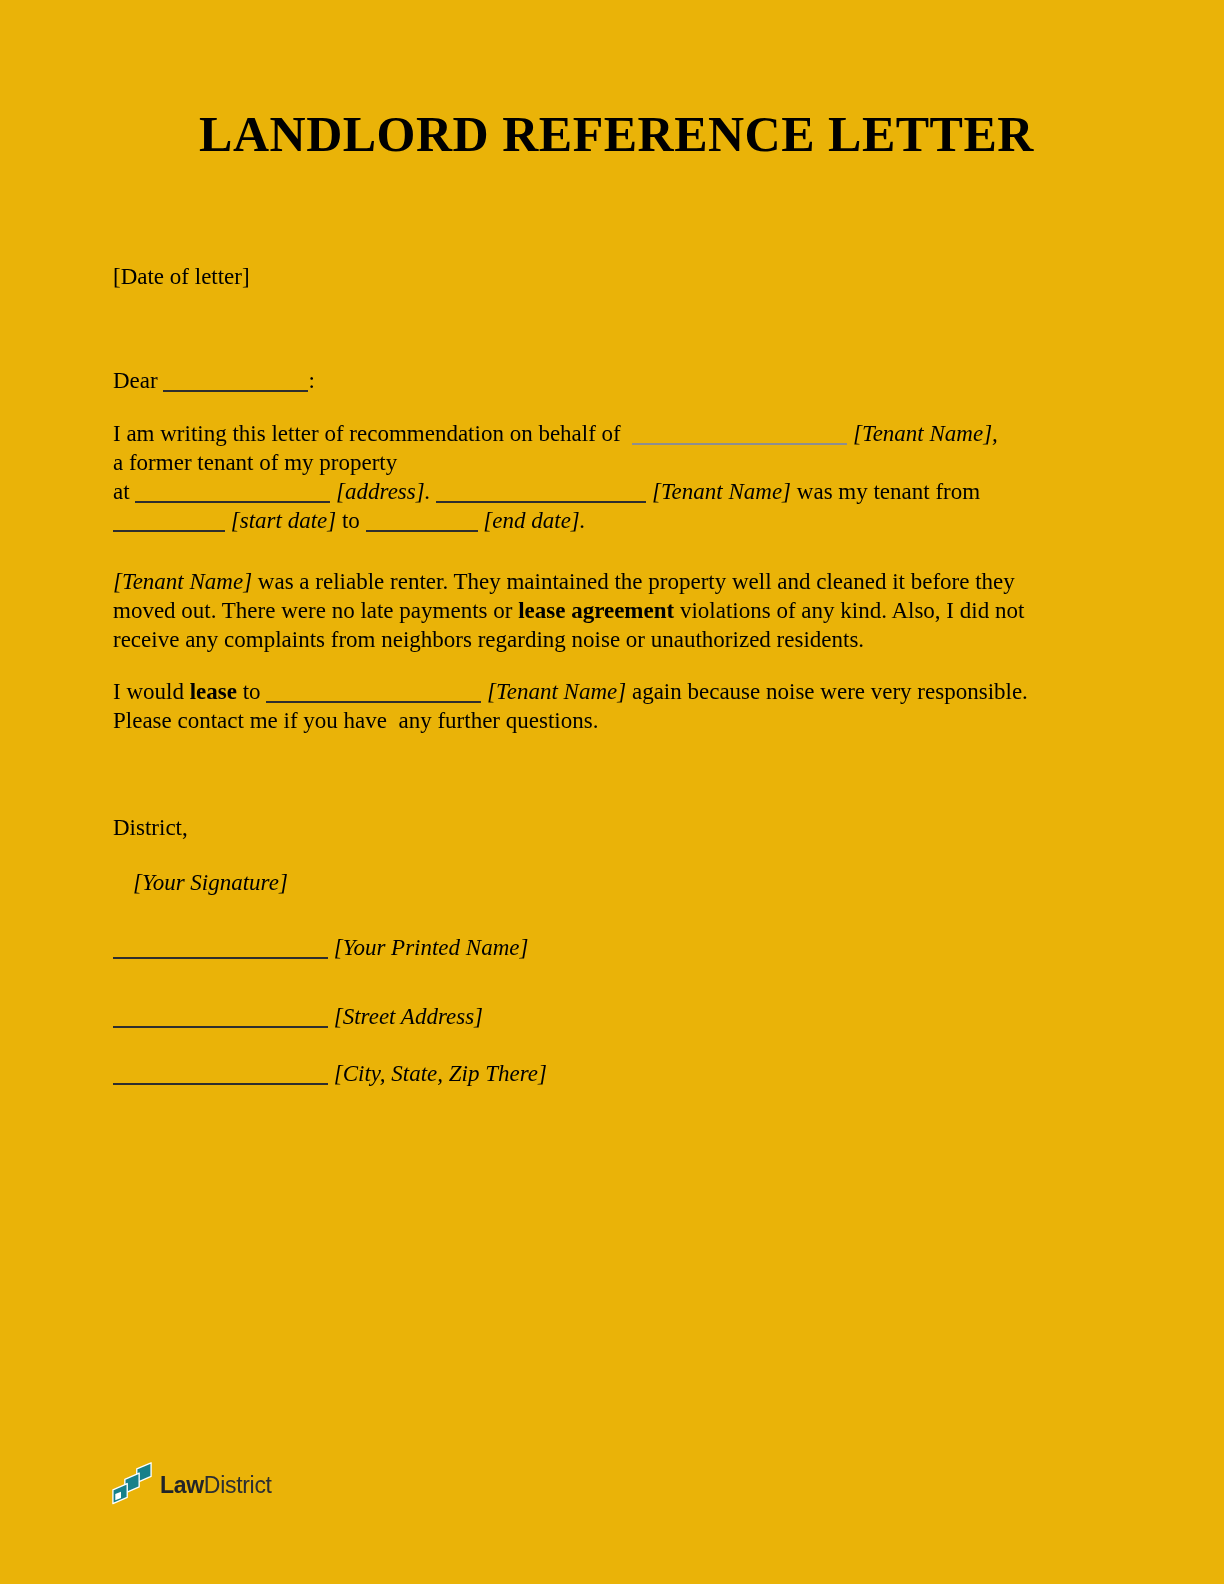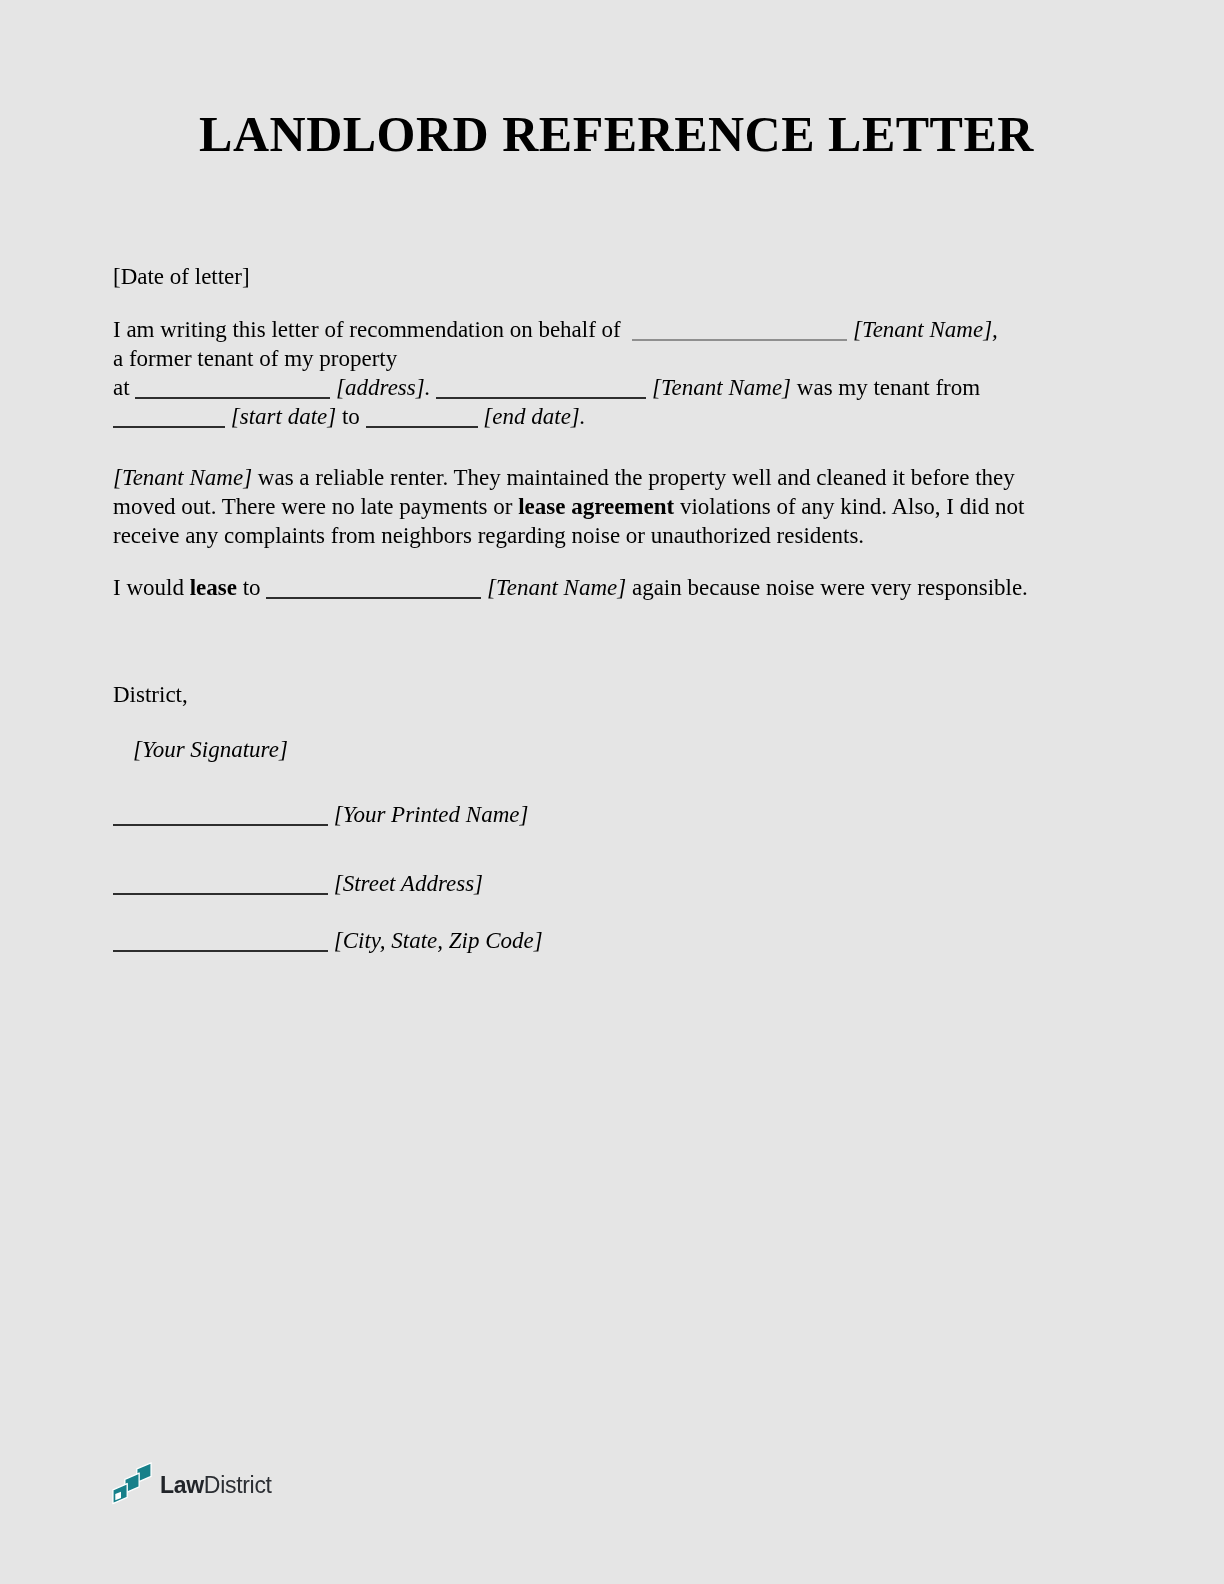--- a/index.html
+++ b/index.html
@@ -1,20 +1,20 @@
 <!DOCTYPE html>
 <html><head>
 <meta charset="utf-8">
 <style>
   html, body { margin: 0; padding: 0; background: #ffffff; }
   .page {
     position: relative;
     width: 1224px;
     height: 1584px;
-    background: #e5e5e5;
+    background: #eab308;
     color: #000000;
     font-family: "Liberation Serif", "DejaVu Serif", serif;
     font-size: 23px;
     line-height: 29px;
     overflow: hidden;
   }
   .content {
     padding: 0 104px 0 113px;
   }
   h1.doc-title {
@@ -66,36 +66,37 @@
 </head>
 <body>
 
 <div class="page">
   <div class="content">
 
     <h1 class="doc-title">LANDLORD REFERENCE LETTER</h1>
 
     <p class="date-line">[Date of letter]</p>
 
+    <p class="greeting"><span>Dear </span><span class="blank" style="width: 145px;"></span><span>:</span></p>
 
     <p class="para-1"><span>I am writing this letter of recommendation on behalf of &nbsp;</span><span class="blank gray" style="width: 215px;"></span><span> </span><span class="it">[Tenant Name],</span><br><span>a former tenant of my property</span><br><span>at </span><span class="blank" style="width: 195px;"></span><span> </span><span class="it">[address].</span><span> </span><span class="blank" style="width: 210px;"></span><span> </span><span class="it">[Tenant Name]</span><span> was my tenant from</span><br><span class="blank" style="width: 112px;"></span><span> </span><span class="it">[start date]</span><span> to </span><span class="blank" style="width: 112px;"></span><span> </span><span class="it">[end date].</span></p>
 
     <p class="para-2"><span class="it">[Tenant Name]</span><span> was a reliable renter. They maintained the property well and cleaned it before they</span><br><span>moved out. There were no late payments or </span><span class="bd">lease agreement</span><span> violations of any kind. Also, I did not</span><br><span>receive any complaints from neighbors regarding noise or unauthorized residents.</span></p>
 
-    <p class="para-3"><span>I would </span><span class="bd">lease</span><span> to </span><span class="blank" style="width: 215px;"></span><span> </span><span class="it">[Tenant Name]</span><span> again because noise were very responsible.</span><br></p>
+    <p class="para-3"><span>I would </span><span class="bd">lease</span><span> to </span><span class="blank" style="width: 215px;"></span><span> </span><span class="it">[Tenant Name]</span><span> again because noise were very responsible.</span><br><span>Please contact me if you have &nbsp;any further questions.</span></p>
 
     <p class="closing">District,</p>
 
     <p class="sig-placeholder it">[Your Signature]</p>
 
     <p class="sig-line-1"><span class="blank" style="width: 215px;"></span><span> </span><span class="it">[Your Printed Name]</span></p>
 
     <p class="sig-line-2"><span class="blank" style="width: 215px;"></span><span> </span><span class="it">[Street Address]</span></p>
 
-    <p class="sig-line-3"><span class="blank" style="width: 215px;"></span><span> </span><span class="it">[City, State, Zip Code]</span></p>
+    <p class="sig-line-3"><span class="blank" style="width: 215px;"></span><span> </span><span class="it">[City, State, Zip There]</span></p>
 
   </div>
 
   <div class="footer-logo">
     <svg width="42" height="46" viewBox="0 0 44 48" aria-hidden="true">
       <g fill="#17808A" stroke="#ffffff" stroke-width="1.4" stroke-linejoin="round">
         <path d="M27 7 L42 0.7 L42 15 L27 21.5 Z"></path>
         <path d="M14.5 18 L29.5 11.5 L29.5 26 L14.5 32.5 Z"></path>
         <path d="M2 29 L17 22.5 L17 37 L2 43.5 Z"></path>
       </g>

